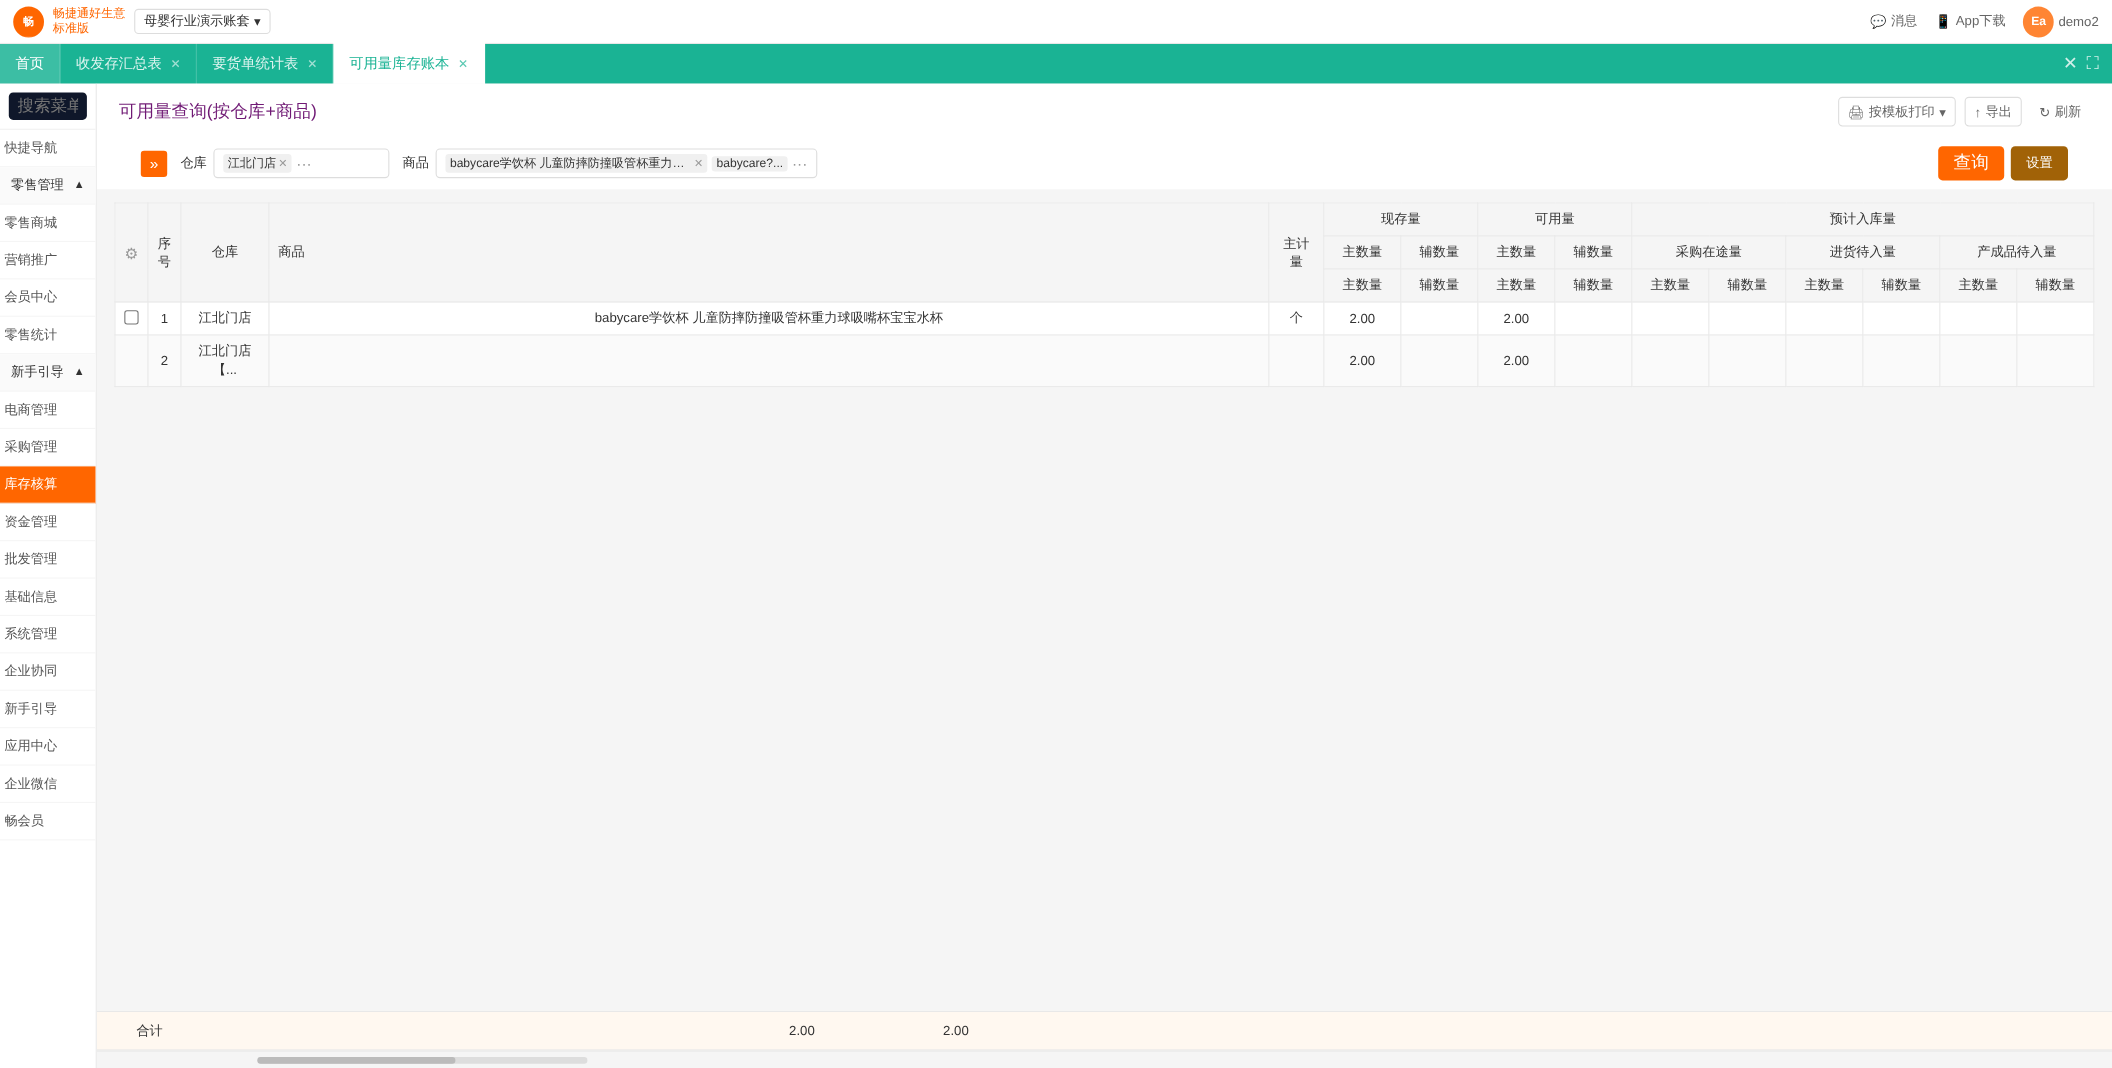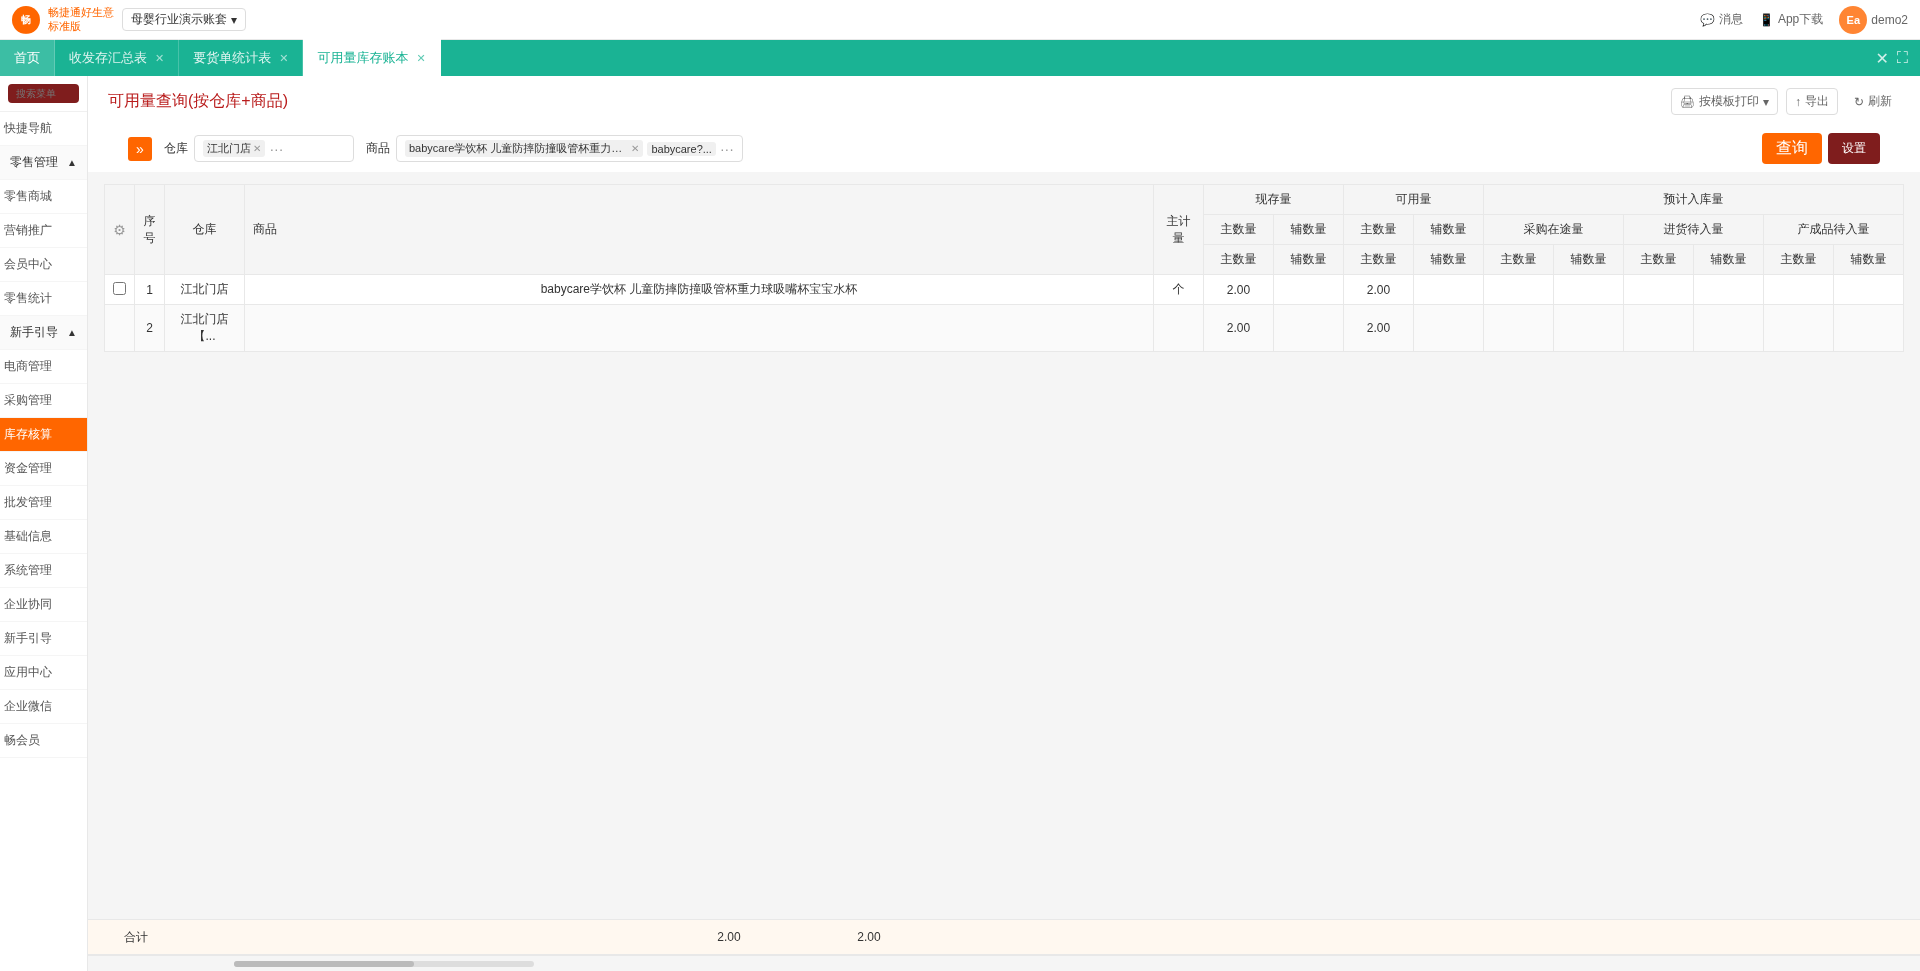--- a/index.html
+++ b/index.html
@@ -72,25 +72,25 @@
       display: flex;
       flex-direction: column;
       flex-shrink: 0;
       overflow-y: auto;
     }
     .sidebar-search {
       padding: 8px;
       border-bottom: 1px solid #f0f0f0;
     }
     .sidebar-search-box {
-      background: #7f1d1d;
+      background: #0f172a;
       border: none;
       border-radius: 4px;
       padding: 4px 8px;
-      font-size: 10px;
+      font-size: 15px;
       width: 100%;
       color: #999;
     }
     .sidebar-item {
       padding: 8px 4px;
       text-align: left;
       font-size: 12px;
       color: #555;
       cursor: pointer;
       border-bottom: 1px solid #f5f5f5;
@@ -123,21 +123,21 @@
       flex-shrink: 0;
     }
     .page-title-row {
       display: flex;
       align-items: center;
       justify-content: space-between;
       margin-bottom: 10px;
     }
     .page-title {
       font-size: 16px;
-      color: #b91c1c;
+      color: #701a75;
       font-weight: 500;
     }
     .page-actions { display: flex; align-items: center; gap: 8px; }
     .btn-template { display: flex; align-items: center; gap: 4px; font-size: 12px; color: #666; cursor: pointer; padding: 4px 8px; border: 1px solid #ddd; border-radius: 4px; background: #fff; }
     .btn-export { display: flex; align-items: center; gap: 4px; font-size: 12px; color: #666; cursor: pointer; padding: 4px 8px; border: 1px solid #ddd; border-radius: 4px; background: #fff; }
     .btn-refresh { display: flex; align-items: center; gap: 4px; font-size: 12px; color: #666; cursor: pointer; padding: 4px 8px; }
 
     
     .filter-row {
       display: flex;
@@ -180,21 +180,21 @@
     .btn-query {
       background: #ff6600;
       color: white;
       border: none;
       border-radius: 4px;
       padding: 5px 14px;
       font-size: 16px;
       cursor: pointer;
     }
     .btn-settings {
-      background: #7f1d1d;
+      background: #a16207;
       color: white;
       border: none;
       border-radius: 4px;
       padding: 5px 14px;
       font-size: 12px;
       cursor: pointer;
     }
 
     
     .table-area {

